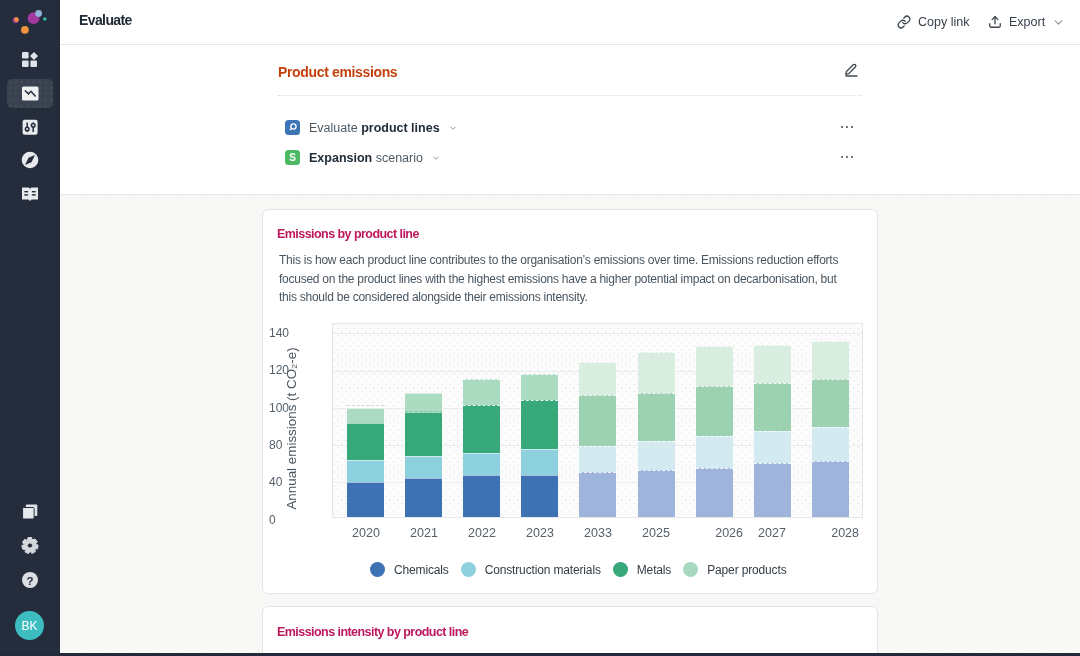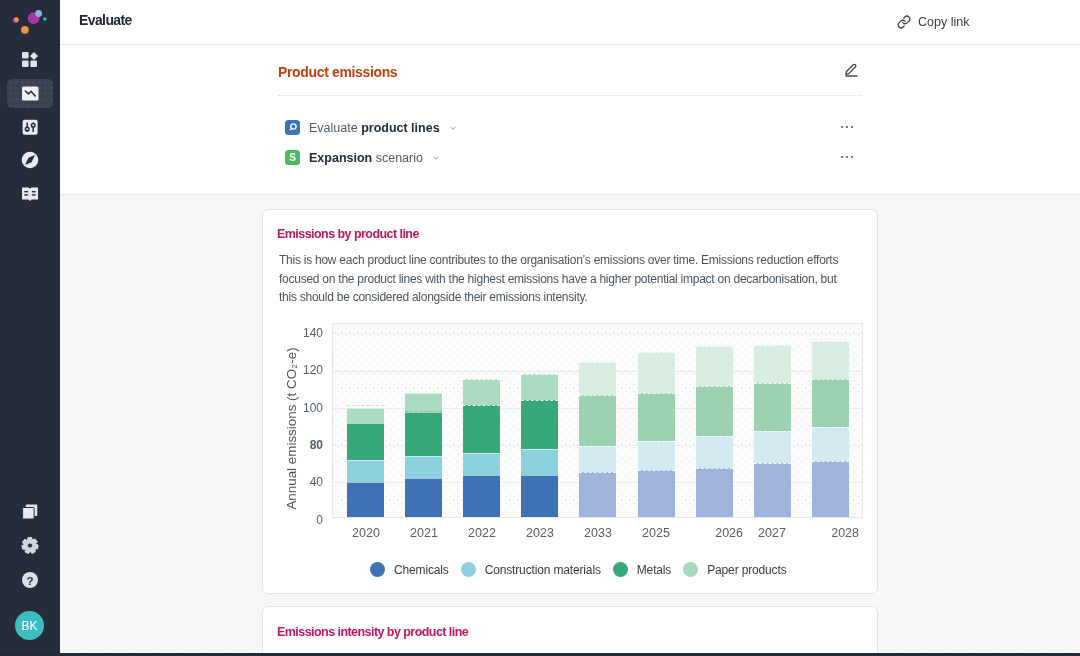--- a/index.html
+++ b/index.html
@@ -48,21 +48,21 @@
   #plot { position:absolute; left:69px; top:113px; width:531px; height:195px;
           border:1px solid #e6e8e7;
           background-color:#fbfcfb;
           background-image: radial-gradient(circle, #e8ecea 0.55px, transparent 0.8px),
                             radial-gradient(circle, #e8ecea 0.55px, transparent 0.8px);
           background-size:8px 7px; background-position:1px 1px, 5px 4.5px; }
   .grid { position:absolute; left:0; width:100%; height:1px; background:#ebedec; }
   .bar { position:absolute; bottom:0; width:37px; display:flex; flex-direction:column; justify-content:flex-end; }
   .seg { width:100%; border-top:1px solid rgba(255,255,255,0.55); }
   .fore .seg { border-top:1px dashed rgba(255,255,255,0.85); }
-  .ytick { position:absolute; left:6px; width:54px; text-align:right; font-size:12px; color:#55606a; }
+  .ytick { position:absolute; left:6px; width:54px; text-align:left; font-size:12px; color:#55606a; }
   .xtick { position:absolute; width:58px; text-align:center; font-size:12.5px; color:#55606a; top:316px; }
   #ylab { position:absolute; left:-57px; top:211px; width:170px; text-align:center;
           transform:rotate(-90deg); transform-origin:center; font-size:13.4px; color:#49555f; }
   #legend { position:absolute; left:107px; top:352px; display:flex; gap:12px; align-items:center; }
   .litem { display:flex; align-items:center; gap:9px; font-size:12px; letter-spacing:-0.15px; color:#323d47; }
   .ldot { width:15px; height:15px; border-radius:50%; }
 
   #bottomStrip { position:absolute; left:0; top:653px; width:1080px; height:3px; background:#232b3a; }
 </style>
 </head>
@@ -70,20 +70,31 @@
 <div id="app">
 
   <div id="header">
     <div id="hTitle">Evaluate</div>
     <div class="hbtn" id="btnCopy" style="left:837px;">
       <svg width="14" height="14" viewBox="0 0 24 24" fill="none" stroke="#3a434c" stroke-width="2.2" stroke-linecap="round" stroke-linejoin="round">
         <path d="M10 13a5 5 0 0 0 7.54.54l3-3a5 5 0 0 0-7.07-7.07l-1.72 1.71"></path>
         <path d="M14 11a5 5 0 0 0-7.54-.54l-3 3a5 5 0 0 0 7.07 7.07l1.71-1.71"></path>
       </svg>
       <span>Copy link</span>
+    </div>
+    <div class="hbtn" id="btnExport" style="left:928px;">
+      <svg width="14" height="14" viewBox="0 0 24 24" fill="none" stroke="#3a434c" stroke-width="2.2" stroke-linecap="round" stroke-linejoin="round">
+        <path d="M21 15v4a2 2 0 0 1-2 2H5a2 2 0 0 1-2-2v-4"></path>
+        <polyline points="17 8 12 3 7 8"></polyline>
+        <line x1="12" y1="3" x2="12" y2="15"></line>
+      </svg>
+      <span>Export</span>
+      <svg width="13" height="13" viewBox="0 0 24 24" fill="none" stroke="#8d969e" stroke-width="2.2" stroke-linecap="round" stroke-linejoin="round">
+        <polyline points="6 9 12 15 18 9"></polyline>
+      </svg>
     </div>
   </div>
 
   <div id="sub">
     <div id="subTitle">Product emissions</div>
     <svg style="position:absolute;left:784px;top:16px;" width="16" height="16" viewBox="0 0 16 16" fill="none" stroke="#3f4850" stroke-width="1.3">
       <path d="M2.5 10.5 L9.2 3.8 a1.55 1.55 0 0 1 2.2 2.2 L4.7 12.7 l-2.9 0.7 z"></path>
       <line x1="1.5" y1="15" x2="13.5" y2="15" stroke-width="1.5"></line>
     </svg>
     <div id="subDivider"></div>
@@ -179,21 +190,21 @@
   <div id="content">
     <div class="card" id="card1">
       <div class="cardTitle" style="top:17px;">Emissions by product line</div>
       <div id="para">This is how each product line contributes to the organisation’s emissions over time. Emissions reduction efforts focused on the product lines with the highest emissions have a higher potential impact on decarbonisation, but this should be considered alongside their emissions intensity.</div>
 
       <div id="ylab">Annual emissions (t CO₂-e)</div>
 
       <div class="ytick" style="top:116px;">140</div>
       <div class="ytick" style="top:153px;">120</div>
       <div class="ytick" style="top:191px;">100</div>
-      <div class="ytick" style="top:228px;font-weight:bold;">80</div>
+      <div class="ytick" style="top:228px;">80</div>
       <div class="ytick" style="top:265px;">40</div>
       <div class="ytick" style="top:303px;">0</div>
 
       <div id="plot">
         <div class="grid" style="top:9px;"></div>
         <div class="grid" style="top:47px;"></div>
         <div class="grid" style="top:84px;"></div>
         <div class="grid" style="top:121px;"></div>
         <div class="grid" style="top:158px;"></div>
 

